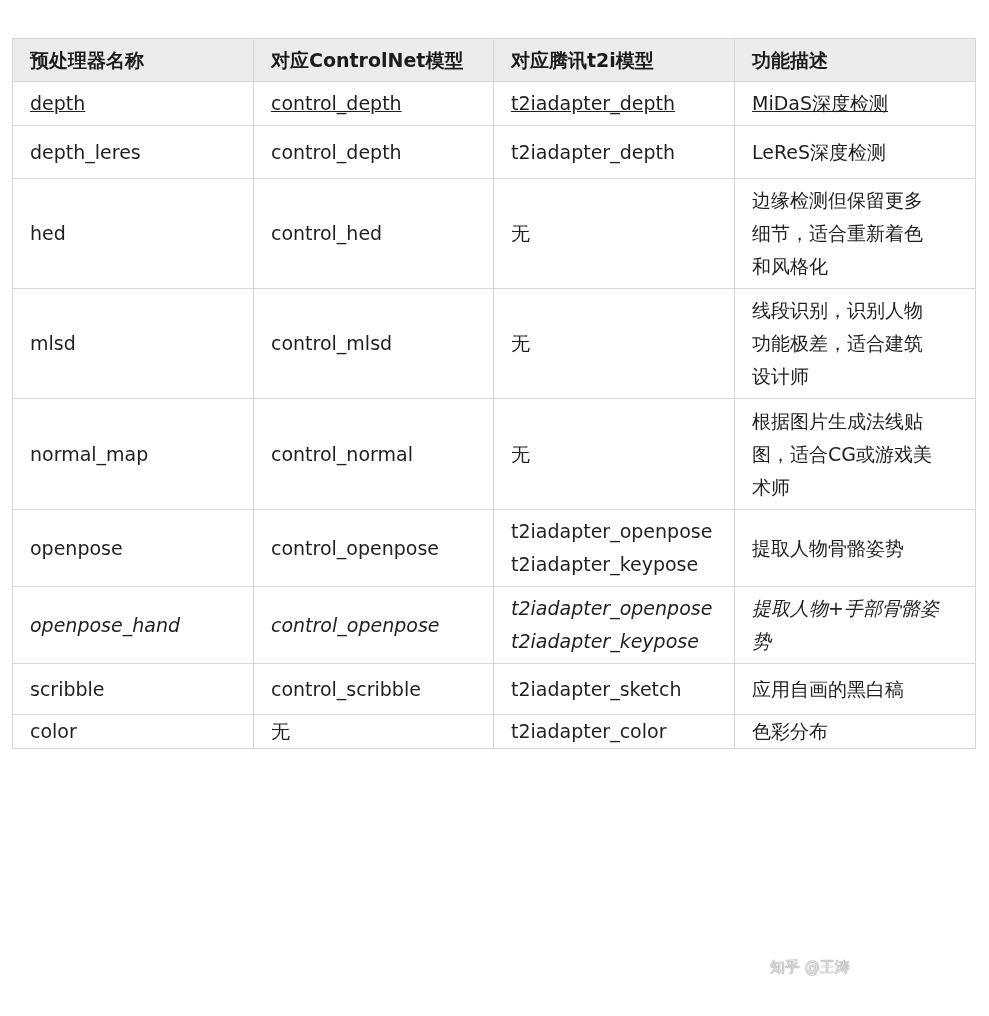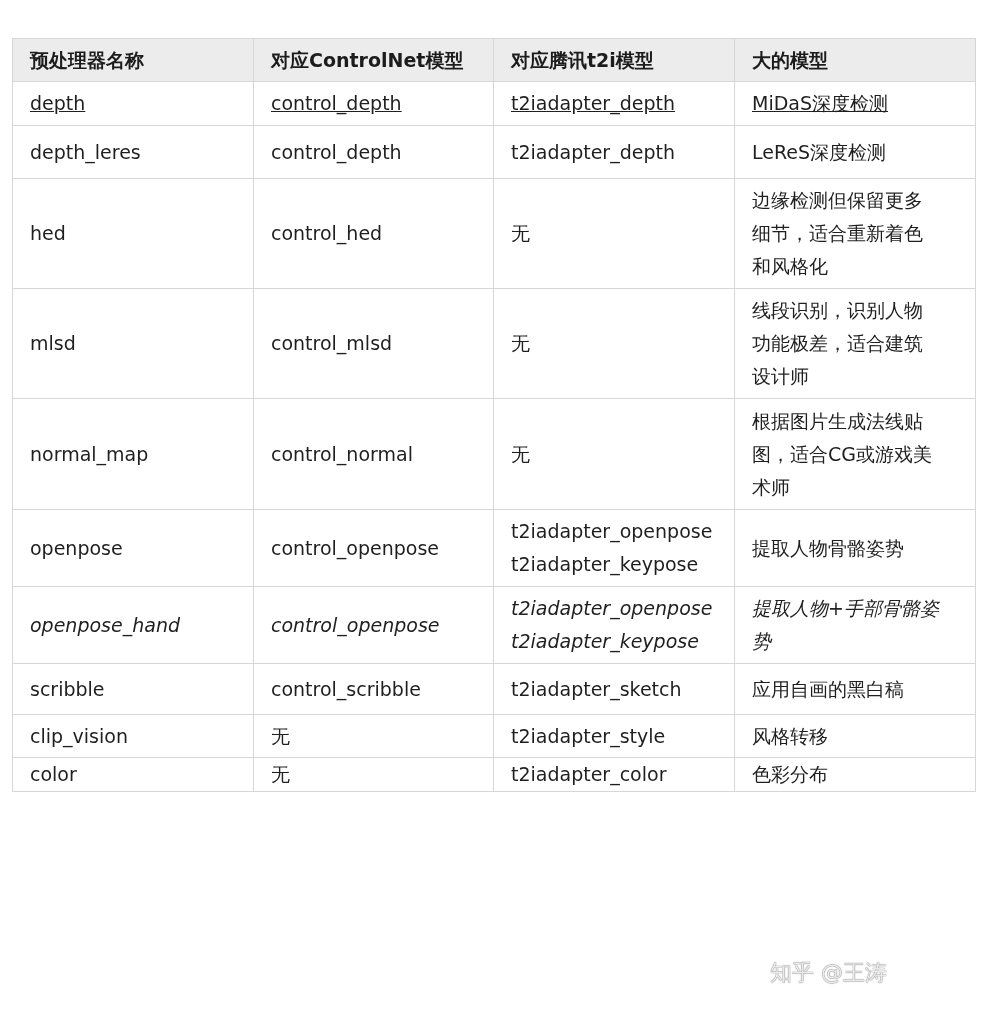--- a/index.html
+++ b/index.html
@@ -42,21 +42,21 @@
     col.c1 { width: 241px; }
     col.c2 { width: 240px; }
     col.c3 { width: 241px; }
     col.c4 { width: 241px; }
     td.desc { padding-right: 18px; }
     .line { display: block; }
     .watermark {
       position: absolute;
       left: 770px;
       top: 958px;
-      font-size: 22px;
+      font-size: 15px;
       color: rgba(255,255,255,0.85);
       text-shadow: 0 0 1px #777, 0 0 1px #777;
       pointer-events: none;
       white-space: nowrap;
     }
   </style>
 </head>
 <body>
 
 <table class="preproc">
@@ -64,21 +64,21 @@
     <col class="c1">
       <col class="c2">
       <col class="c3">
       <col class="c4">
   </colgroup>
   <thead>
     <tr>
       <th>预处理器名称</th>
       <th>对应ControlNet模型</th>
       <th>对应腾讯t2i模型</th>
-      <th>大的模型</th>
+      <th>功能描述</th>
     </tr>
   </thead>
   <tbody id="tbody">
       <tr style="height: 44px; text-decoration: underline;">
         <td>
           <span class="line">depth</span>
         </td>
         <td>
           <span class="line">control_depth</span>
         </td>
@@ -187,34 +187,20 @@
           <span class="line">scribble</span>
         </td>
         <td>
           <span class="line">control_scribble</span>
         </td>
         <td>
           <span class="line">t2iadapter_sketch</span>
         </td>
         <td class="desc">
           <span class="line">应用自画的黑白稿</span>
-        </td>
-      </tr>
-      <tr style="height: 43px;">
-        <td>
-          <span class="line">clip_vision</span>
-        </td>
-        <td>
-          <span class="line">无</span>
-        </td>
-        <td>
-          <span class="line">t2iadapter_style</span>
-        </td>
-        <td class="desc">
-          <span class="line">风格转移</span>
         </td>
       </tr>
       <tr style="height: 28px;">
         <td>
           <span class="line">color</span>
         </td>
         <td>
           <span class="line">无</span>
         </td>
         <td>

